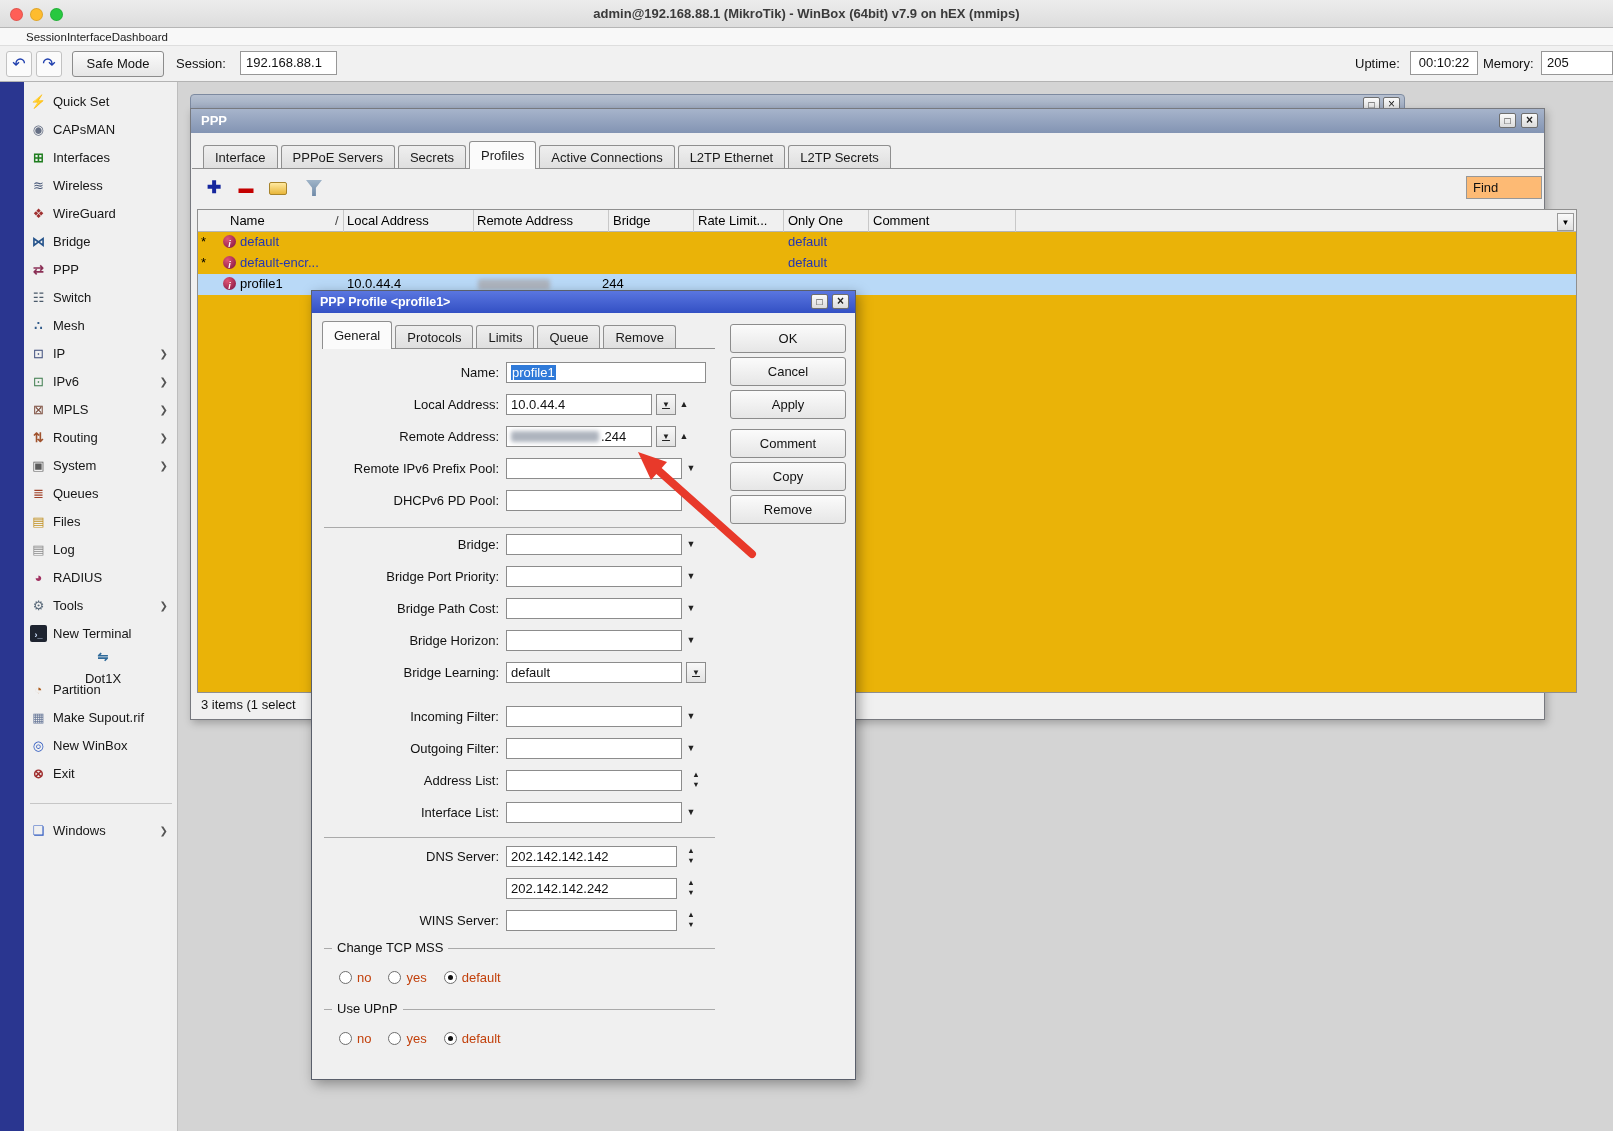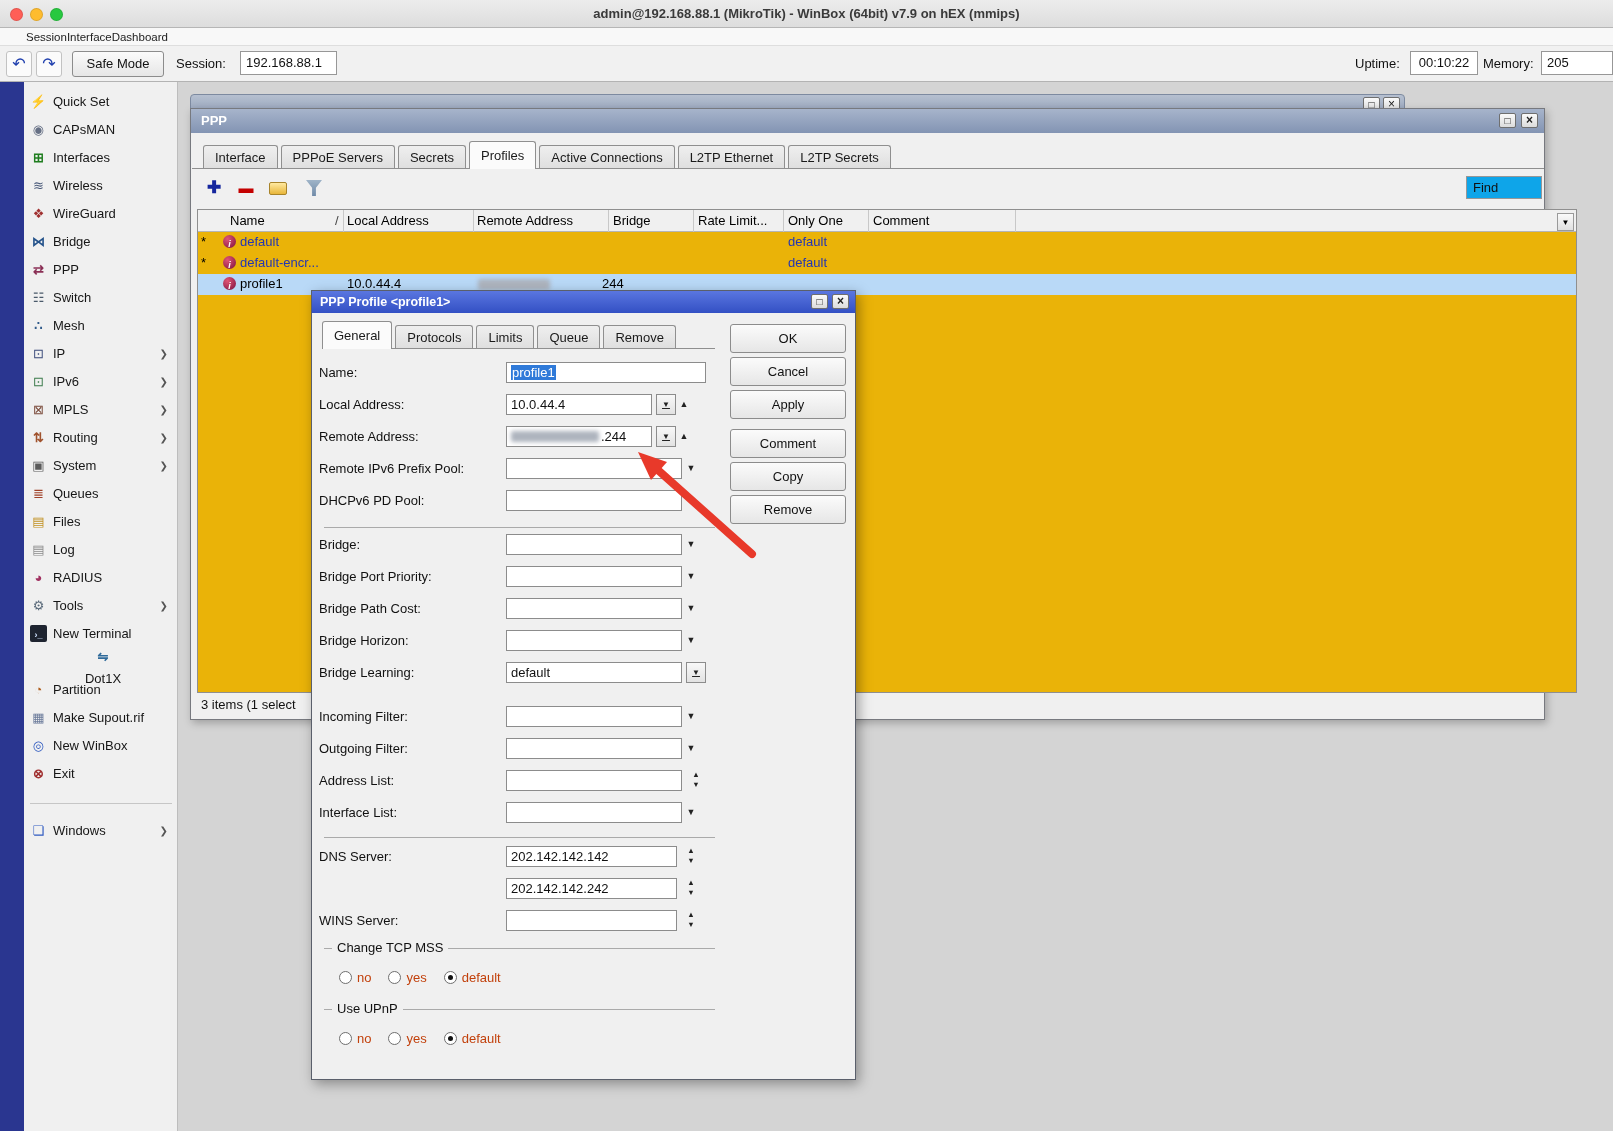--- a/index.html
+++ b/index.html
@@ -93,21 +93,21 @@
   .tabline { position:absolute; border-top:1px solid #8f8f8f; }
   .tbtn { position:absolute; top:66px; width:26px; height:26px; text-align:center; line-height:26px; }
   .plus { color:#15269e; font-size:17px; font-weight:bold; }
   .minus { color:#c40000; font-size:15px; font-weight:bold; }
   .folder { }
   .folder .f { position:absolute; left:4px; top:7px; width:18px; height:13px; background:linear-gradient(#ffe9a0,#e8b63a);
     border:1px solid #a8842a; border-radius:2px; }
   .funnel { }
   .funnel .f { position:absolute; left:5px; top:5px; width:16px; height:16px; background:linear-gradient(#9fb4c8,#6f8aa8);
     clip-path:polygon(0 0,100% 0,62% 48%,62% 100%,38% 100%,38% 48%); }
-  .findbox { position:absolute; border:1px solid #979797; background:#0ea5e9; font-size:13px; color:#111;
+  .findbox { position:absolute; border:1px solid #979797; background:#fdba74; font-size:13px; color:#111;
     line-height:21px; padding:0 6px; }
 
   .tablebox { position:absolute; left:6px; top:100px; width:1380px; height:484px; background:#eab308;
     border:1px solid #8f8f8f; overflow:hidden; }
   .thead { position:absolute; left:0; top:0; width:100%; height:22px; background:#f0f0f0;
     border-bottom:1px solid #b5b5b5; font-size:13px; color:#000; }
   .thead span { position:absolute; top:3px; }
   .vsep { position:absolute; top:0; height:22px; border-left:1px solid #c8c8c8; }
   .hdrop { position:absolute; right:2px; top:2px; width:17px; height:18px; border:1px solid #9a9a9a;
     background:linear-gradient(#fafafa,#e0e0e0); text-align:center; font-size:8px; line-height:17px; }
@@ -120,21 +120,21 @@
   .pball::before { content:"i"; color:#fff; font-size:9px; line-height:13px; font-weight:bold; }
   .blur-blob { display:inline-block; height:11px; border-radius:2px; background:#aeb4be; filter:blur(2px); }
   .statusbar { position:absolute; left:10px; top:588px; font-size:13px; color:#111; white-space:nowrap; }
 
   
   .dialog { position:absolute; left:311px; top:290px; width:545px; height:790px; background:#f0f0f0;
     border:1px solid #5a5f6b; box-shadow:3px 4px 12px rgba(0,0,0,.35); z-index:10; }
   .dlg-title { position:absolute; left:0; top:0; width:100%; height:22px;
     background:linear-gradient(#5a76e0,#3350c4); color:#fff; font-size:12.5px; font-weight:bold;
     line-height:22px; padding-left:8px; }
-  .dlabel { position:absolute; left:7px; width:180px; line-height:21px; font-size:13px; color:#111; }
+  .dlabel { position:absolute; left:7px; width:180px; text-align:right; line-height:21px; font-size:13px; color:#111; }
   .drow { position:absolute; left:194px; height:21px; white-space:nowrap; }
   .dinput { display:inline-block; vertical-align:top; height:21px; border:1px solid #8c8c8c; background:#fff;
     font-size:13px; line-height:19px; padding:0 4px; color:#111; }
   .sel-text { background:#2f7ad9; color:#fff; padding:0 1px; }
   .btn-squ { display:inline-block; vertical-align:top; width:20px; height:21px; border:1px solid #8c8c8c;
     background:linear-gradient(#f8f8f8,#e2e2e2); text-align:center; font-size:8px; line-height:20px; margin-left:4px; color:#222; }
   .downbar::before { content:"▼"; text-decoration:underline; }
   .flat-up { display:inline-block; vertical-align:top; width:16px; text-align:center; font-size:9px;
     line-height:21px; color:#222; }
   .combo-arrow { display:inline-block; vertical-align:top; width:18px; text-align:center; font-size:9px;

